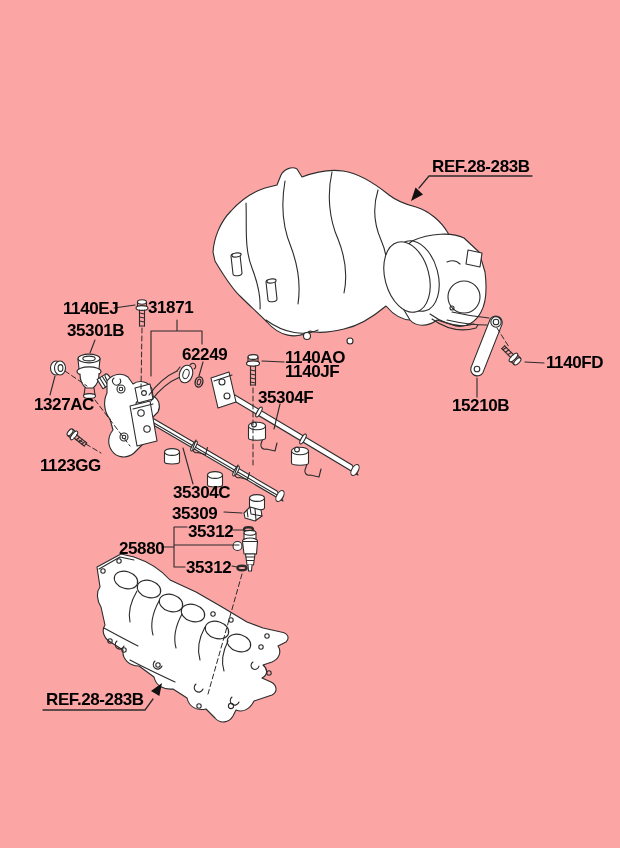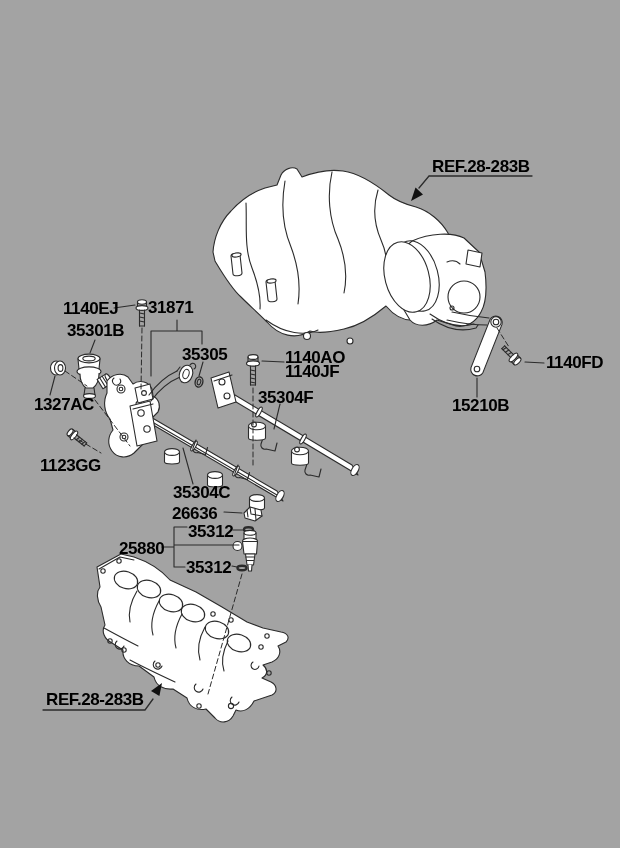--- a/index.html
+++ b/index.html
@@ -1,16 +1,16 @@
 <!DOCTYPE html>
 <html><head>
 <meta charset="utf-8">
 <style>
   html,body{margin:0;padding:0;background:#fff;}
-  #stage{position:relative;width:620px;height:848px;background:#a3a3a3;overflow:hidden;
+  #stage{position:relative;width:620px;height:848px;background:#fca5a5;overflow:hidden;
          font-family:"Liberation Sans",sans-serif;}
   #art{position:absolute;left:0;top:0;}
   .lbl{position:absolute;font:bold 17px "Liberation Sans",sans-serif;color:#000;
        white-space:nowrap;letter-spacing:-0.4px;line-height:15px;}
 </style>
 </head>
 <body>
 
 <div id="stage">
 
@@ -273,28 +273,28 @@
     <polygon points="411,201 423,194.5 415.5,187.5" fill="#111" stroke="none"></polygon>
     <path d="M43,710 L145,710 M145,710 L153,699" stroke-width="1.3"></path>
     <polygon points="162,683 159.4,696 151,691" fill="#111" stroke="none"></polygon>
   </g>
 </svg>
 
 <div class="lbl" style="left:432px;top:159px">REF.28-283B</div>
 <div class="lbl" style="left:63px;top:301px">1140EJ</div>
 <div class="lbl" style="left:67px;top:323px">35301B</div>
 <div class="lbl" style="left:148px;top:300px">31871</div>
-<div class="lbl" style="left:182px;top:347px">35305</div>
+<div class="lbl" style="left:182px;top:347px">62249</div>
 <div class="lbl" style="left:285px;top:350px">1140AO</div>
 <div class="lbl" style="left:285px;top:364px">1140JF</div>
 <div class="lbl" style="left:258px;top:390px">35304F</div>
 <div class="lbl" style="left:546px;top:355px">1140FD</div>
 <div class="lbl" style="left:452px;top:398px">15210B</div>
 <div class="lbl" style="left:34px;top:397px">1327AC</div>
 <div class="lbl" style="left:40px;top:458px">1123GG</div>
 <div class="lbl" style="left:173px;top:485px">35304C</div>
-<div class="lbl" style="left:172px;top:506px">26636</div>
+<div class="lbl" style="left:172px;top:506px">35309</div>
 <div class="lbl" style="left:188px;top:524px">35312</div>
 <div class="lbl" style="left:119px;top:541px">25880</div>
 <div class="lbl" style="left:186px;top:560px">35312</div>
 <div class="lbl" style="left:46px;top:692px">REF.28-283B</div>
 
 </div>
 
 </body></html>

